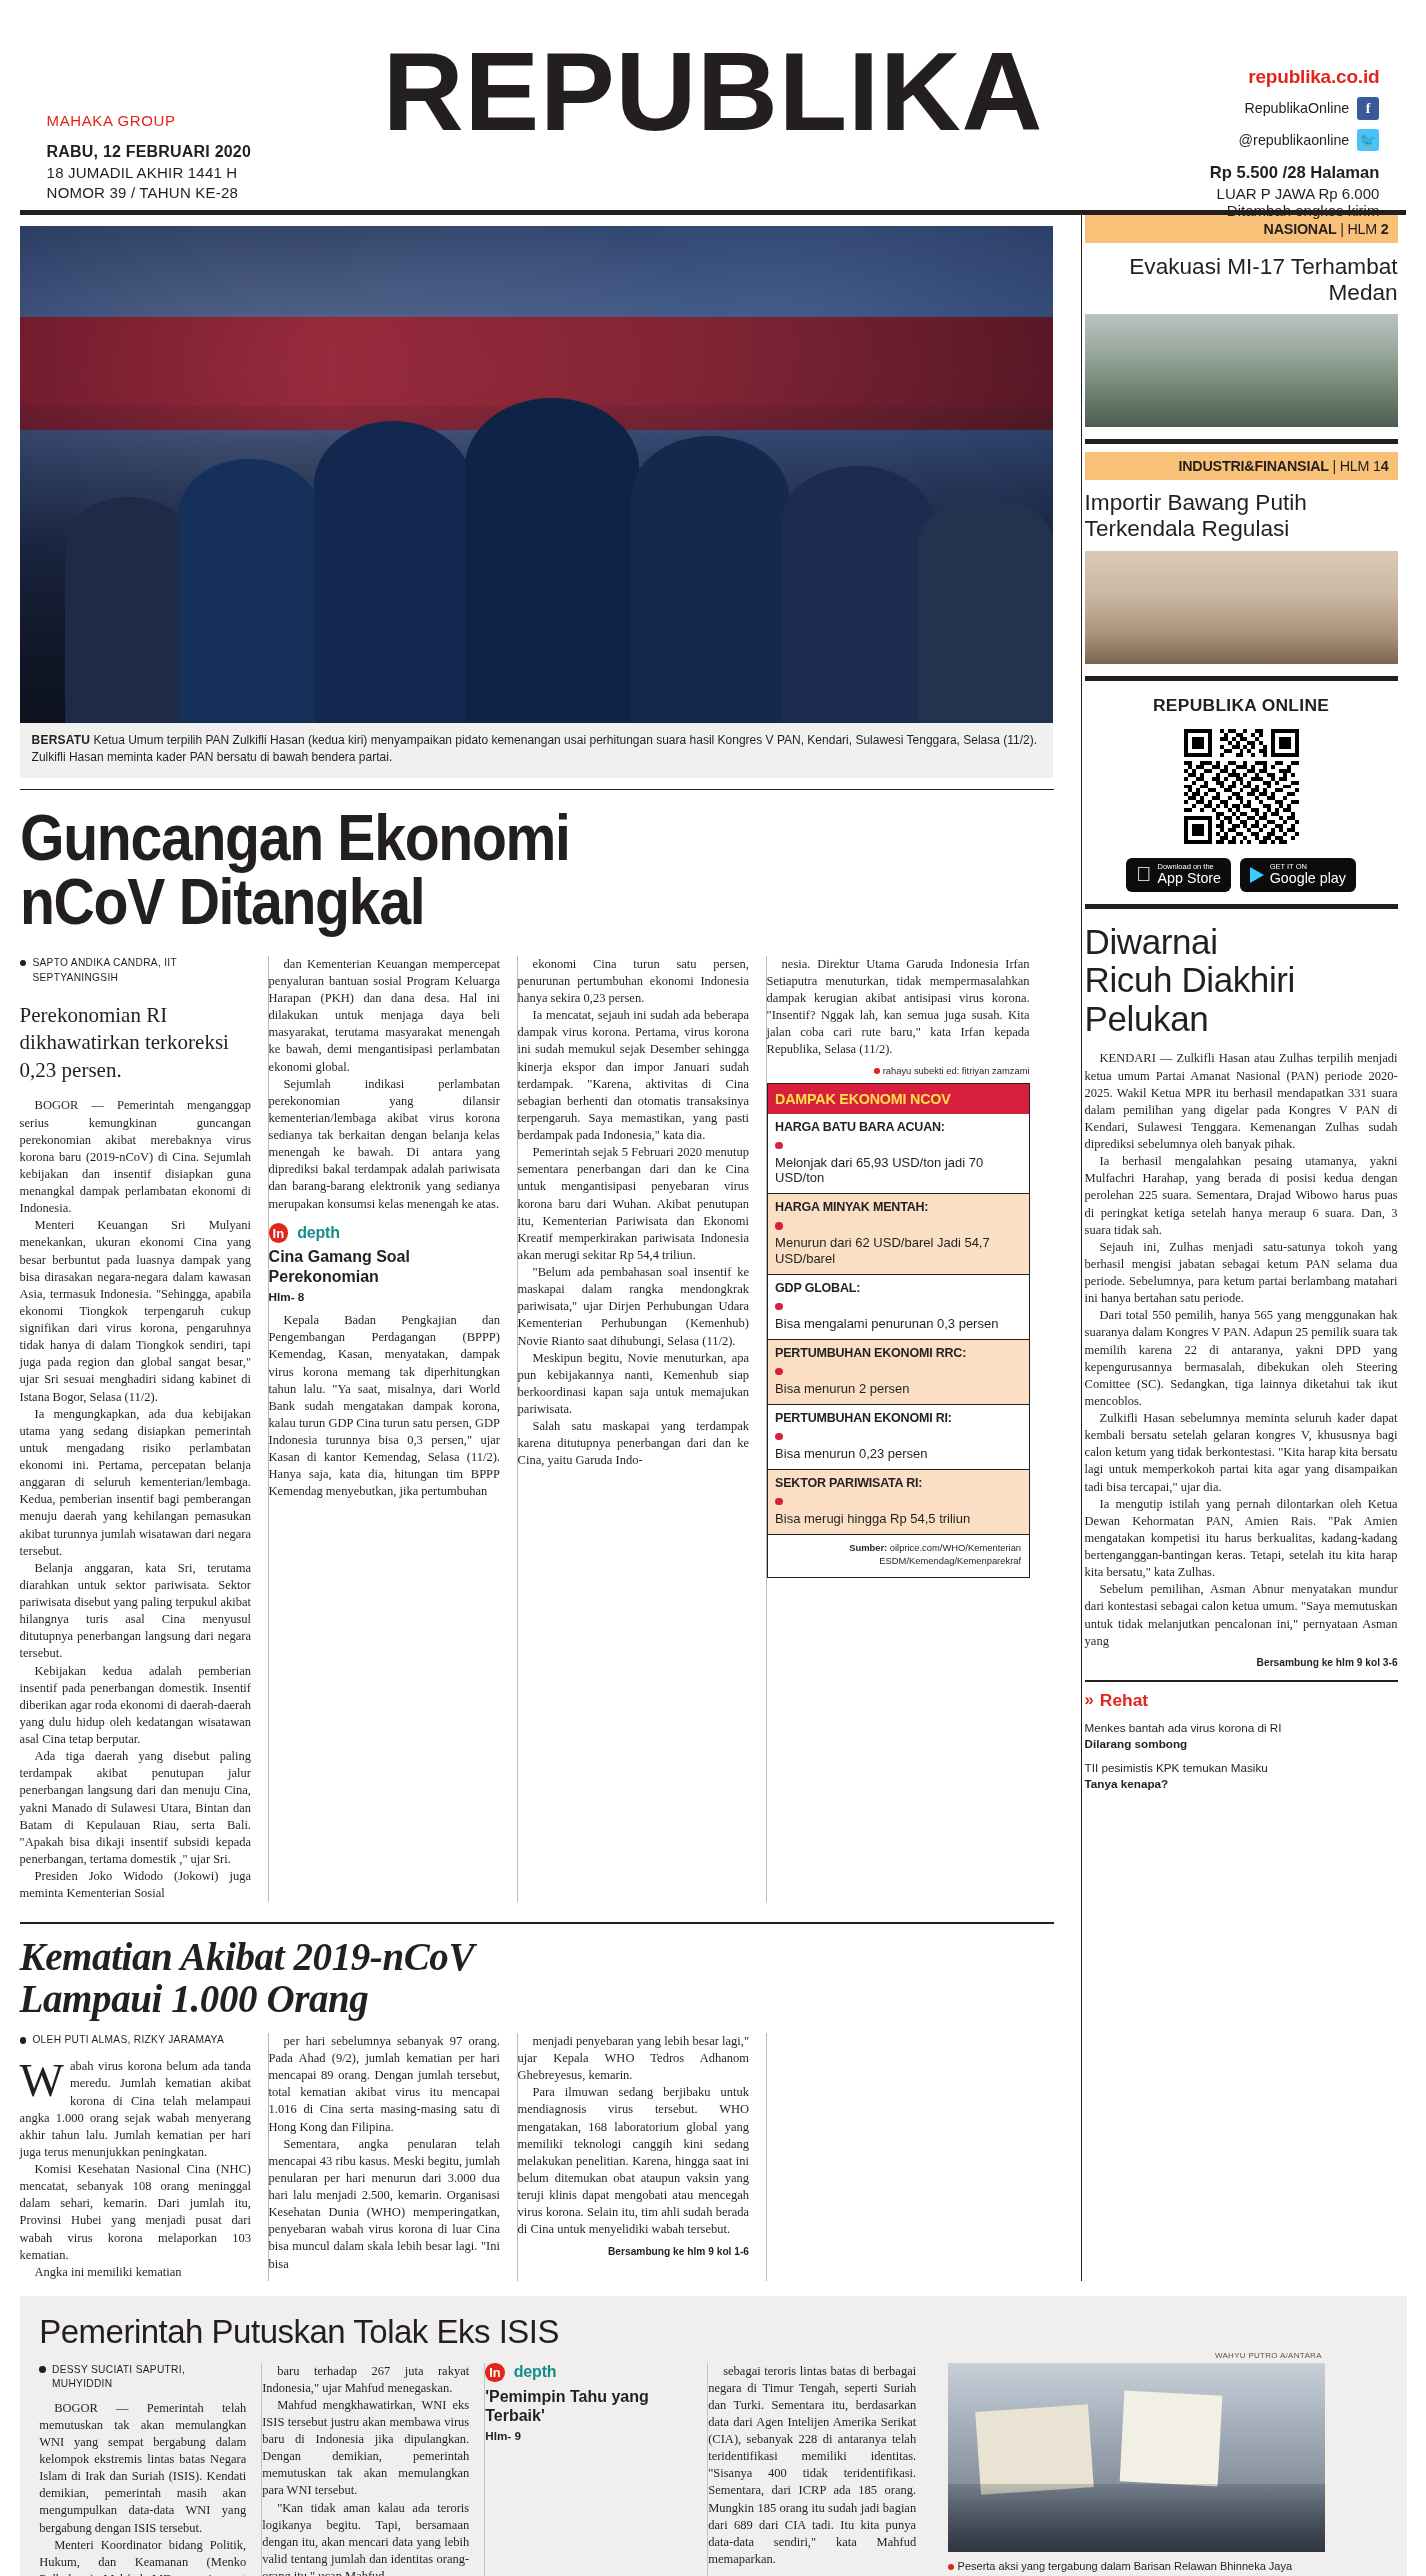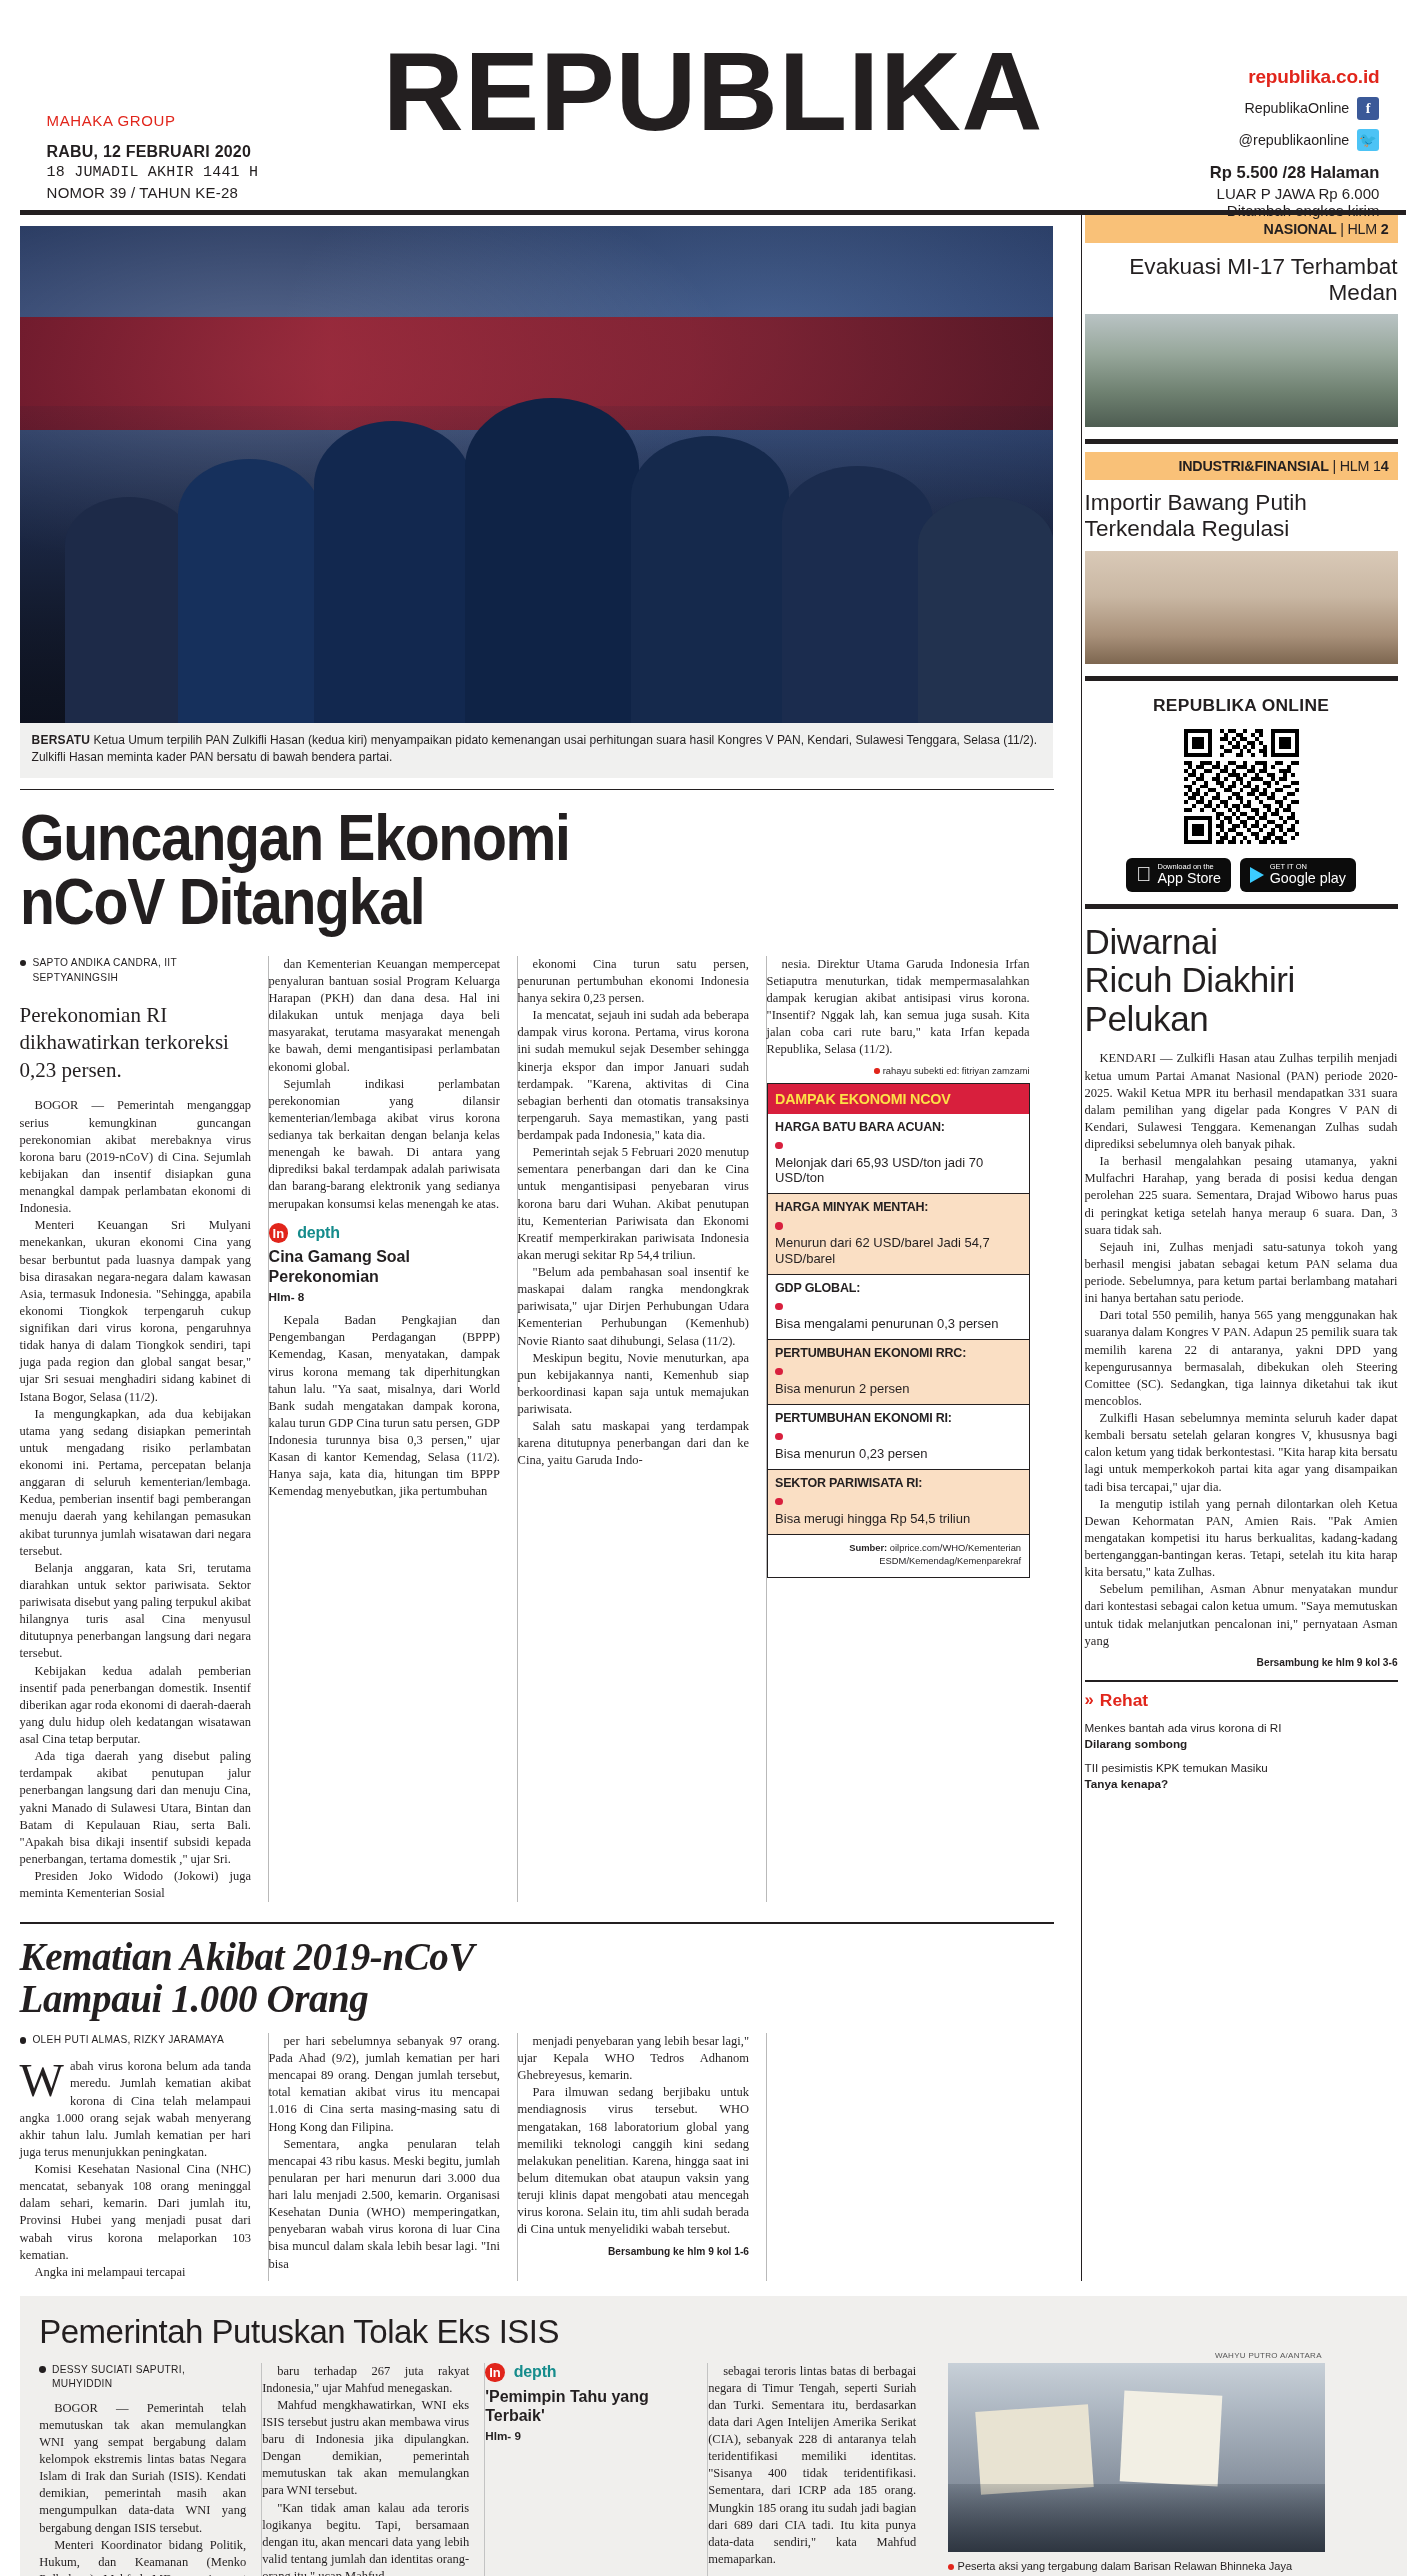--- a/index.html
+++ b/index.html
@@ -11,21 +11,21 @@
     position: relative;
     overflow: hidden;
   }
   .page { width: 1426px; height: 2576px; position: relative; padding: 0 19.6px; }
 
   
   .masthead { position: relative; height: 210px; }
   .mh-left { position: absolute; left: 27px; top: 112px; }
   .mh-group { color: #e1251b; font-size: 15px; letter-spacing: 0.6px; font-weight: 400; }
   .mh-date { margin-top: 13.6px; font-size: 16px; font-weight: 700; letter-spacing: 0.2px; }
-  .mh-hij { font-size: 15px; font-weight: 400; margin-top: 3px; letter-spacing: 0.2px; font-family: Liberation Mono, monospace; }
+  .mh-hij { font-size: 15px; font-weight: 400; margin-top: 3px; letter-spacing: 0.2px; }
   .mh-nomor { font-size: 15px; font-weight: 400; margin-top: 3px; letter-spacing: 0.2px; }
 
   .mh-logo {
     position: absolute; left: 0; right: 0; top: 36px;
     text-align: center;
     font-family: "Liberation Sans", sans-serif;
     font-weight: 700;
     font-size: 112px;
     letter-spacing: 0.8px;
     color: #231f20;
@@ -356,21 +356,21 @@
       </div>
 
       <div class="sec-grid">
         <div class="sec-col">
           <div class="byline">
             <span class="dot"></span>
             <span>OLEH PUTI ALMAS, RIZKY JARAMAYA</span>
           </div>
           <p class="bt dropcap" style="text-indent:0;margin-top:10.6px">Wabah virus korona belum ada tanda meredu. Jumlah kematian akibat korona di Cina telah melampaui angka 1.000 orang sejak wabah menyerang akhir tahun lalu. Jumlah kematian per hari juga terus menunjukkan peningkatan.</p>
           <p class="bt">Komisi Kesehatan Nasional Cina (NHC) mencatat, sebanyak 108 orang meninggal dalam sehari, kemarin. Dari jumlah itu, Provinsi Hubei yang menjadi pusat dari wabah virus korona melaporkan 103 kematian.</p>
-          <p class="bt">Angka ini melampaui tercapai</p>
+          <p class="bt">Angka ini memiliki kematian</p>
         </div>
         <div class="sec-col">
           <p class="bt">per hari sebelumnya sebanyak 97 orang. Pada Ahad (9/2), jumlah kematian per hari mencapai 89 orang. Dengan jumlah tersebut, total kematian akibat virus itu mencapai 1.016 di Cina serta masing-masing satu di Hong Kong dan Filipina.</p>
           <p class="bt">Sementara, angka penularan telah mencapai 43 ribu kasus. Meski begitu, jumlah penularan per hari menurun dari 3.000 dua hari lalu menjadi 2.500, kemarin. Organisasi Kesehatan Dunia (WHO) memperingatkan, penyebaran wabah virus korona di luar Cina bisa muncul dalam skala lebih besar lagi. "Ini bisa</p>
         </div>
         <div class="sec-col">
           <p class="bt">menjadi penyebaran yang lebih besar lagi," ujar Kepala WHO Tedros Adhanom Ghebreyesus, kemarin.</p>
           <p class="bt">Para ilmuwan sedang berjibaku untuk mendiagnosis virus tersebut. WHO mengatakan, 168 laboratorium global yang memiliki teknologi canggih kini sedang melakukan penelitian. Karena, hingga saat ini belum ditemukan obat ataupun vaksin yang teruji klinis dapat mengobati atau mencegah virus korona. Selain itu, tim ahli sudah berada di Cina untuk menyelidiki wabah tersebut.</p>
           <div class="cont">Bersambung ke hlm 9 kol 1-6</div>
         </div>

